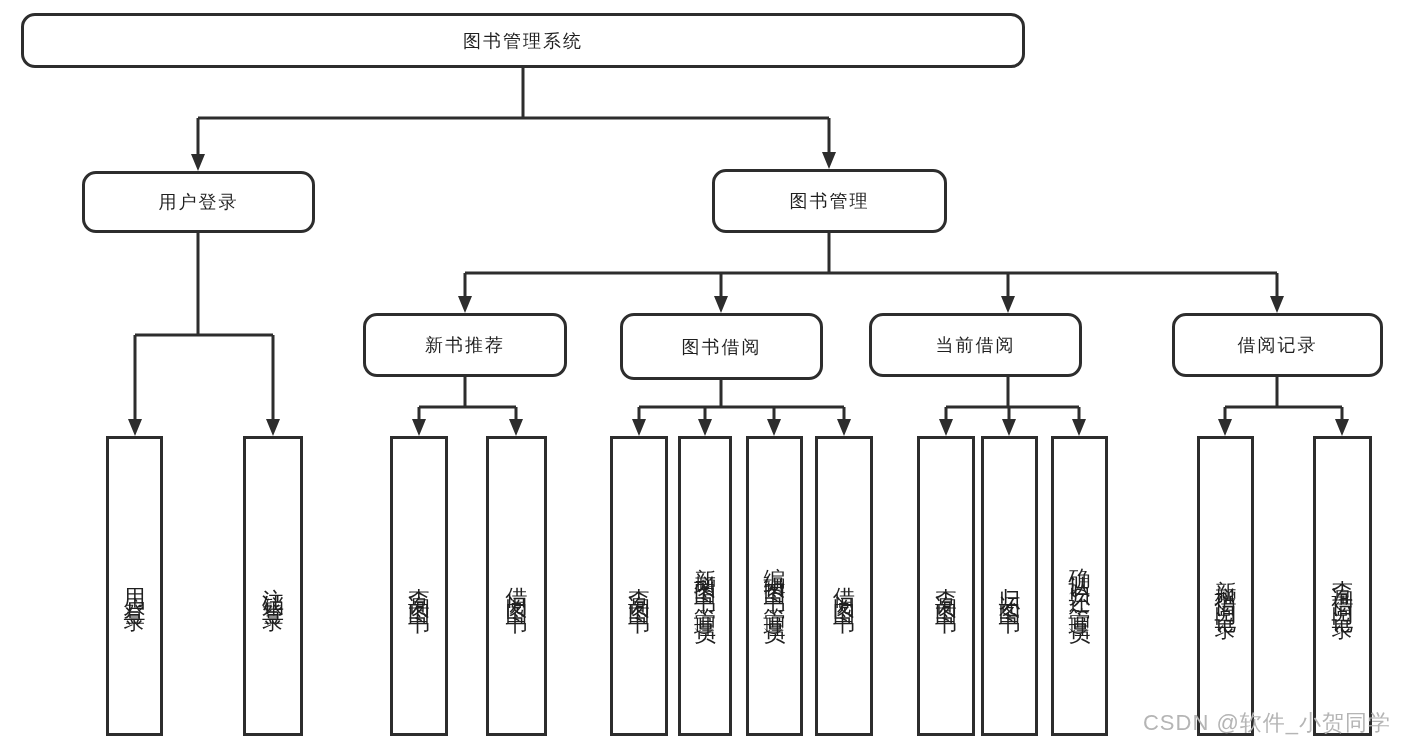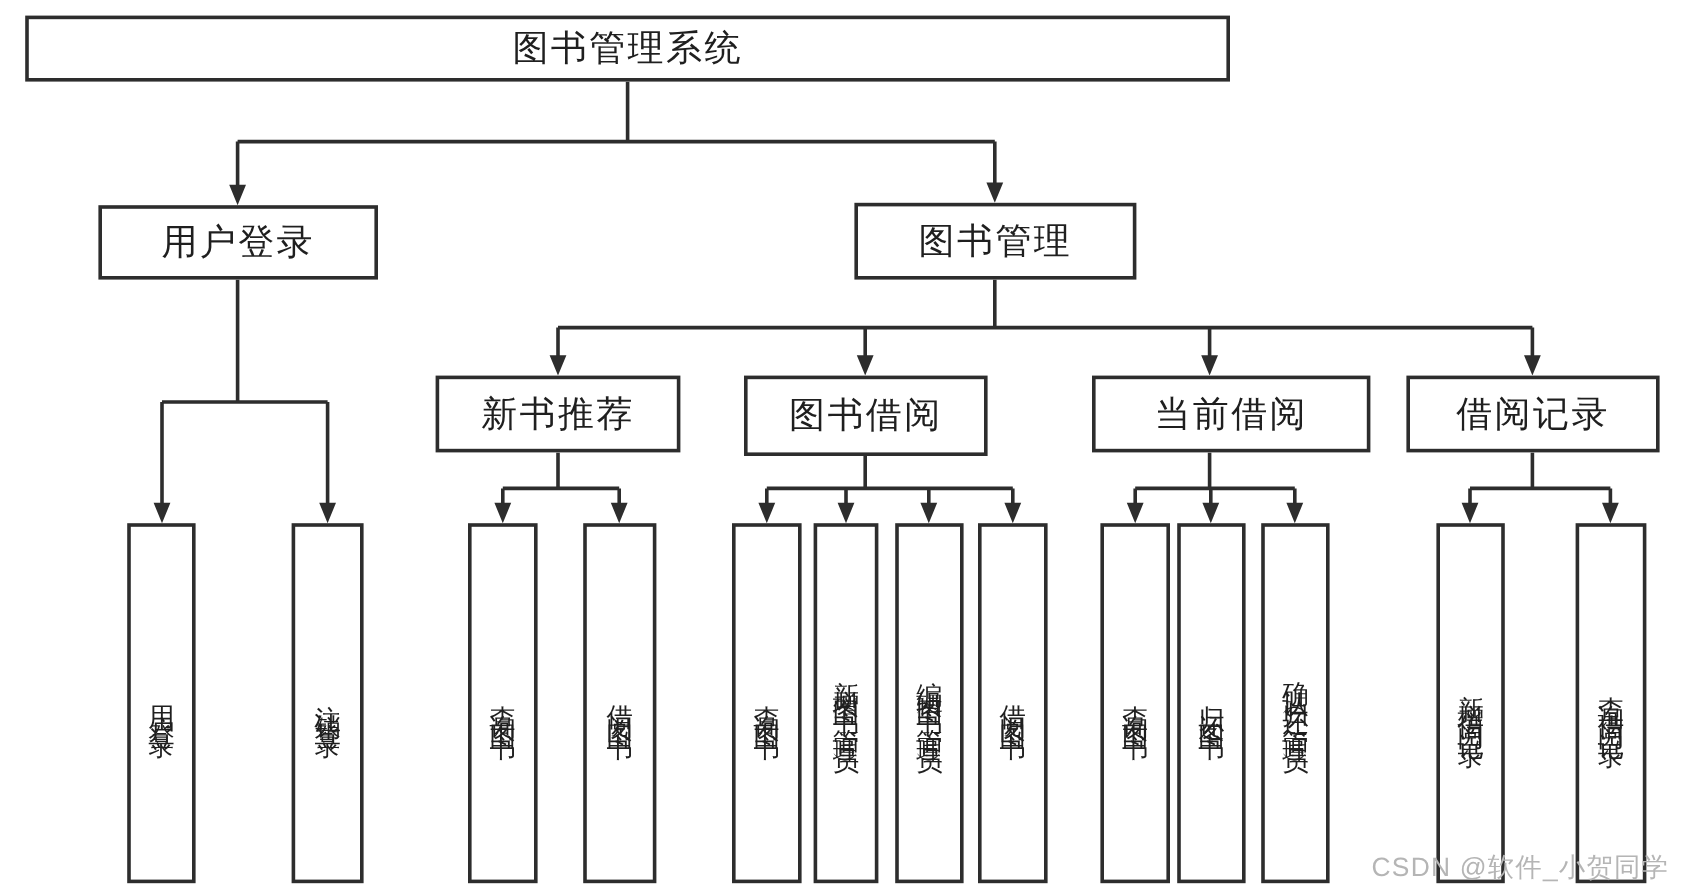--- a/index.html
+++ b/index.html
@@ -6,21 +6,21 @@
   .stage{
     position:relative;width:1405px;height:747px;background:#ffffff;
     font-family:"Liberation Sans","DejaVu Sans",sans-serif;color:#1f1f1f;overflow:hidden;
   }
   .connectors{position:absolute;left:0;top:0;z-index:1;}
   .node{
     position:absolute;box-sizing:border-box;background:#ffffff;
     border:3px solid #2d2d2d;display:flex;align-items:center;justify-content:center;
     z-index:2;white-space:nowrap;
   }
-  .node.h{font-size:30px;letter-spacing:2px;}
+  .node.h{font-size:18px;letter-spacing:2px;border-radius:14px;}
   .node.v{
     writing-mode:vertical-rl;text-orientation:mixed;
     font-size:22px;letter-spacing:8px;line-height:1;
   }
   .watermark{
     position:absolute;right:14px;bottom:9px;z-index:5;
     font-size:22px;color:#b5b5b5;letter-spacing:1px;margin-top:41px;
   }
 </style>
 </head>
@@ -48,21 +48,21 @@
              M1218,419 L1232,419 L1225,436 Z  M1335,419 L1349,419 L1342,436 Z" fill="#2d2d2d" stroke="none"></path>
   </svg>
 
   <div class="node h" style="left:21px;top:13px;width:1004px;height:55px">图书管理系统</div>
 
   <div class="node h" style="left:82px;top:171px;width:233px;height:62px">用户登录</div>
   <div class="node h" style="left:712px;top:169px;width:235px;height:64px">图书管理</div>
 
   <div class="node h" style="left:363px;top:313px;width:204px;height:64px">新书推荐</div>
   <div class="node h" style="left:620px;top:313px;width:203px;height:67px">图书借阅</div>
-  <div class="node h" style="left:910px;top:313px;width:232px;height:64px">当前借阅</div>
+  <div class="node h" style="left:869px;top:313px;width:213px;height:64px">当前借阅</div>
   <div class="node h" style="left:1172px;top:313px;width:211px;height:64px">借阅记录</div>
 
   <div class="node v" style="left:106px;top:436px;width:57px;height:300px">用户登录</div>
   <div class="node v" style="left:243px;top:436px;width:60px;height:300px">注销登录</div>
 
   <div class="node v" style="left:390px;top:436px;width:58px;height:300px">查询图书</div>
   <div class="node v" style="left:486px;top:436px;width:61px;height:300px">借阅图书</div>
 
   <div class="node v" style="left:610px;top:436px;width:58px;height:300px">查询图书</div>
   <div class="node v" style="left:678px;top:436px;width:54px;height:300px">新增图书（管理员）</div>

